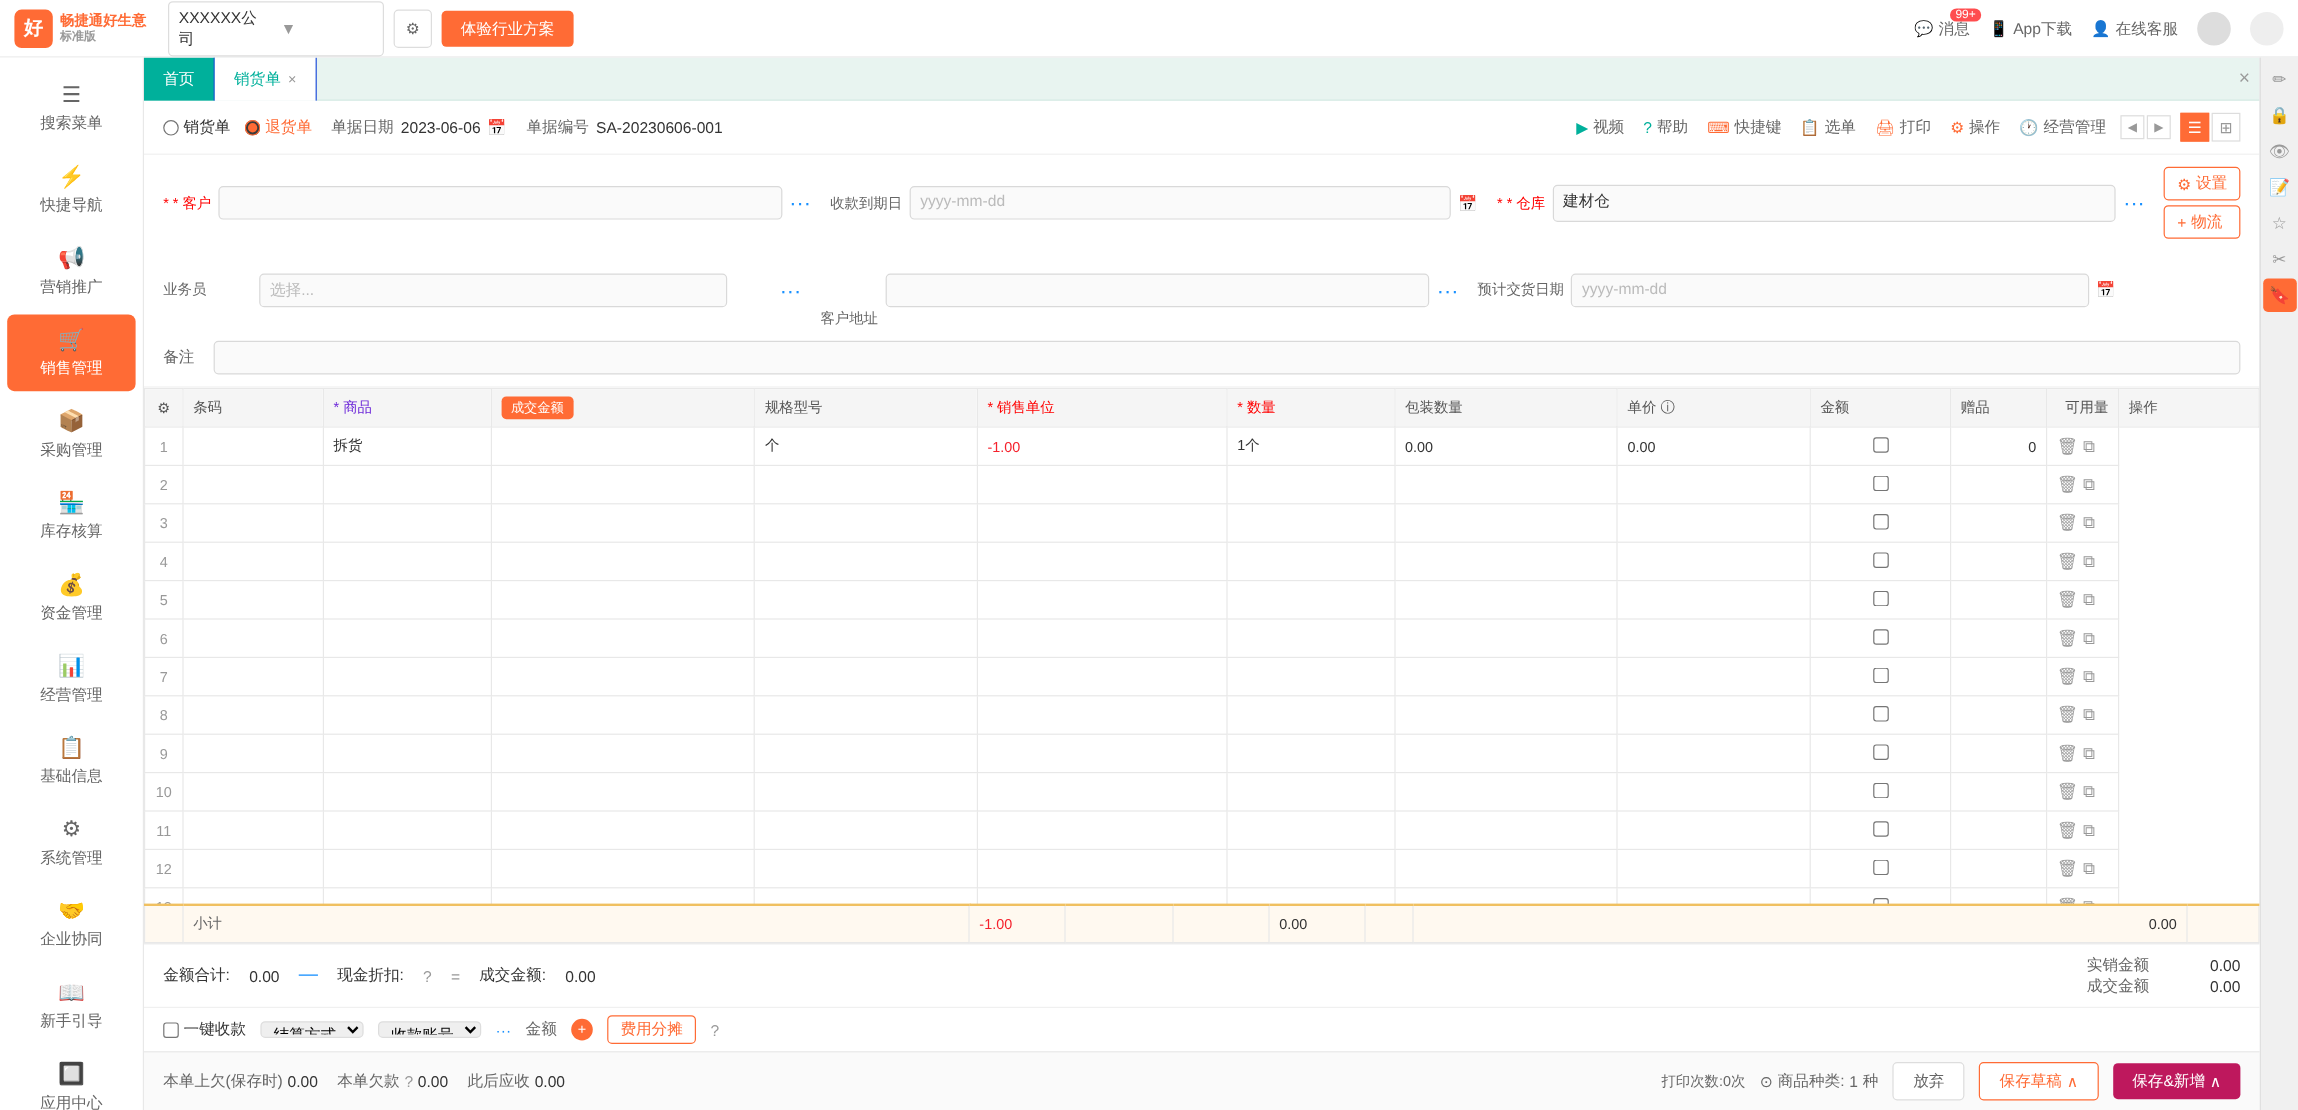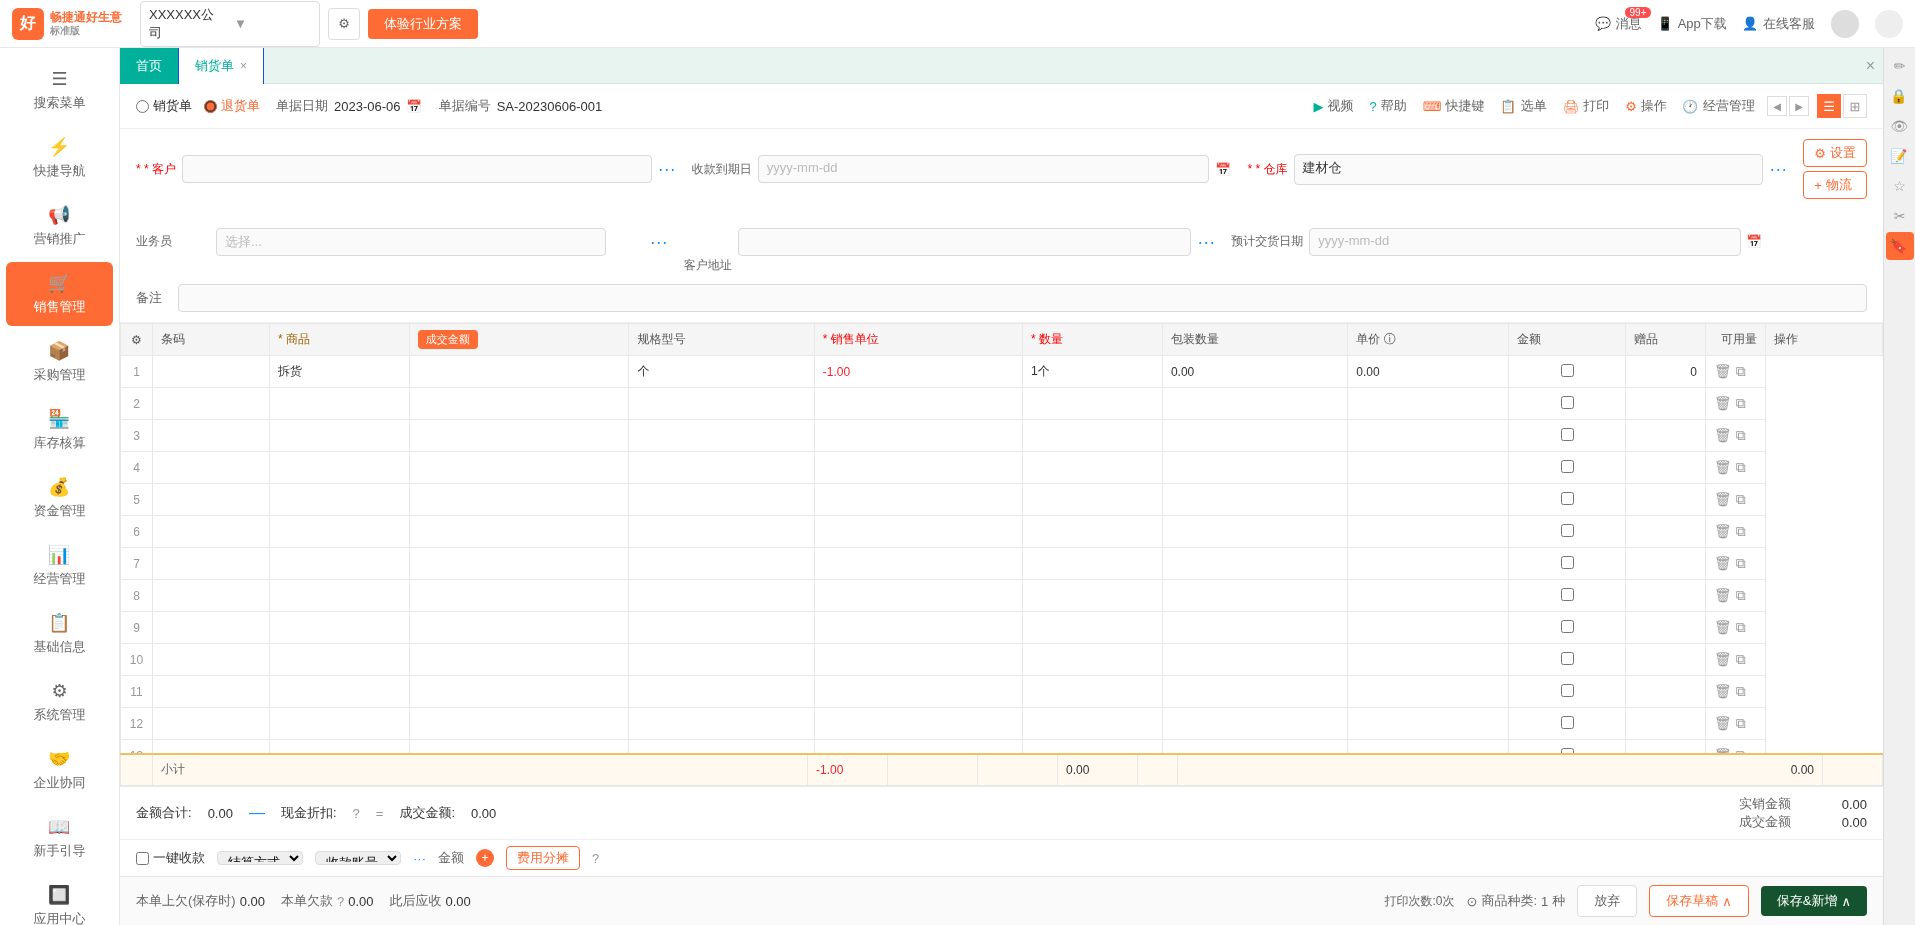--- a/index.html
+++ b/index.html
@@ -95,21 +95,21 @@
     .fee-btn { border: 1px solid #ff6b35; color: #ff6b35; border-radius: 4px; padding: 2px 10px; cursor: pointer; background: #fff; }
     .help-icon { color: #999; cursor: pointer; }
 
     
     .footer-bar { display: flex; align-items: center; padding: 8px 16px; border-top: 1px solid #e8e8e8; background: #fafafa; gap: 16px; }
     .footer-stat { display: flex; align-items: center; gap: 4px; font-size: 12px; color: #666; }
     .footer-stat .num { color: #333; font-weight: 500; }
     .footer-right { margin-left: auto; display: flex; align-items: center; gap: 12px; }
     .btn-abandon { border: 1px solid #ddd; color: #666; border-radius: 4px; padding: 6px 16px; cursor: pointer; background: #fff; }
     .btn-draft { border: 1px solid #ff6b35; color: #ff6b35; border-radius: 4px; padding: 6px 16px; cursor: pointer; background: #fff; display: flex; align-items: center; gap: 4px; }
-    .btn-save-new { background: #14532d; color: white; border: none; border-radius: 4px; padding: 6px 16px; cursor: pointer; display: flex; align-items: center; gap: 4px; }
+    .btn-save-new { background: #be185d; color: white; border: none; border-radius: 4px; padding: 6px 16px; cursor: pointer; display: flex; align-items: center; gap: 4px; }
     .product-count { font-size: 12px; color: #666; display: flex; align-items: center; gap: 4px; }
 
     
     .right-panel { width: 32px; background: #f0f0f0; display: flex; flex-direction: column; align-items: center; padding: 4px 0; gap: 2px; border-left: 1px solid #ddd; }
     .right-panel-btn { width: 28px; height: 28px; display: flex; align-items: center; justify-content: center; cursor: pointer; color: #999; font-size: 14px; border-radius: 4px; }
     .right-panel-btn.orange { background: #ff6b35; color: white; }
 
     .close-btn { color: #999; margin-left: auto; cursor: pointer; font-size: 16px; }
 
     .th-settings { width: 32px; text-align: center; }
@@ -345,21 +345,21 @@
         </div>
       </div>
 
       <div class="table-container">
         <div class="table-wrap">
           <table>
             <thead>
               <tr>
                 <th class="th-settings">⚙</th>
                 <th>条码</th>
-                <th style="color:#a16207;">* 商品</th>
+                <th style="color:#6d28d9;">* 商品</th>
                 <th><button class="scan-btn">成交金额</button></th>
                 <th>规格型号</th>
                 <th style="color:#f00;">* 销售单位</th>
                 <th style="color:#f00;margin-top:45px;">* 数量</th>
                 <th>包装数量</th>
                 <th>单价 ⓘ</th>
                 <th>金额</th>
                 <th>赠品</th>
                 <th style="text-align:right;">可用量</th>
                 <th>操作</th>

